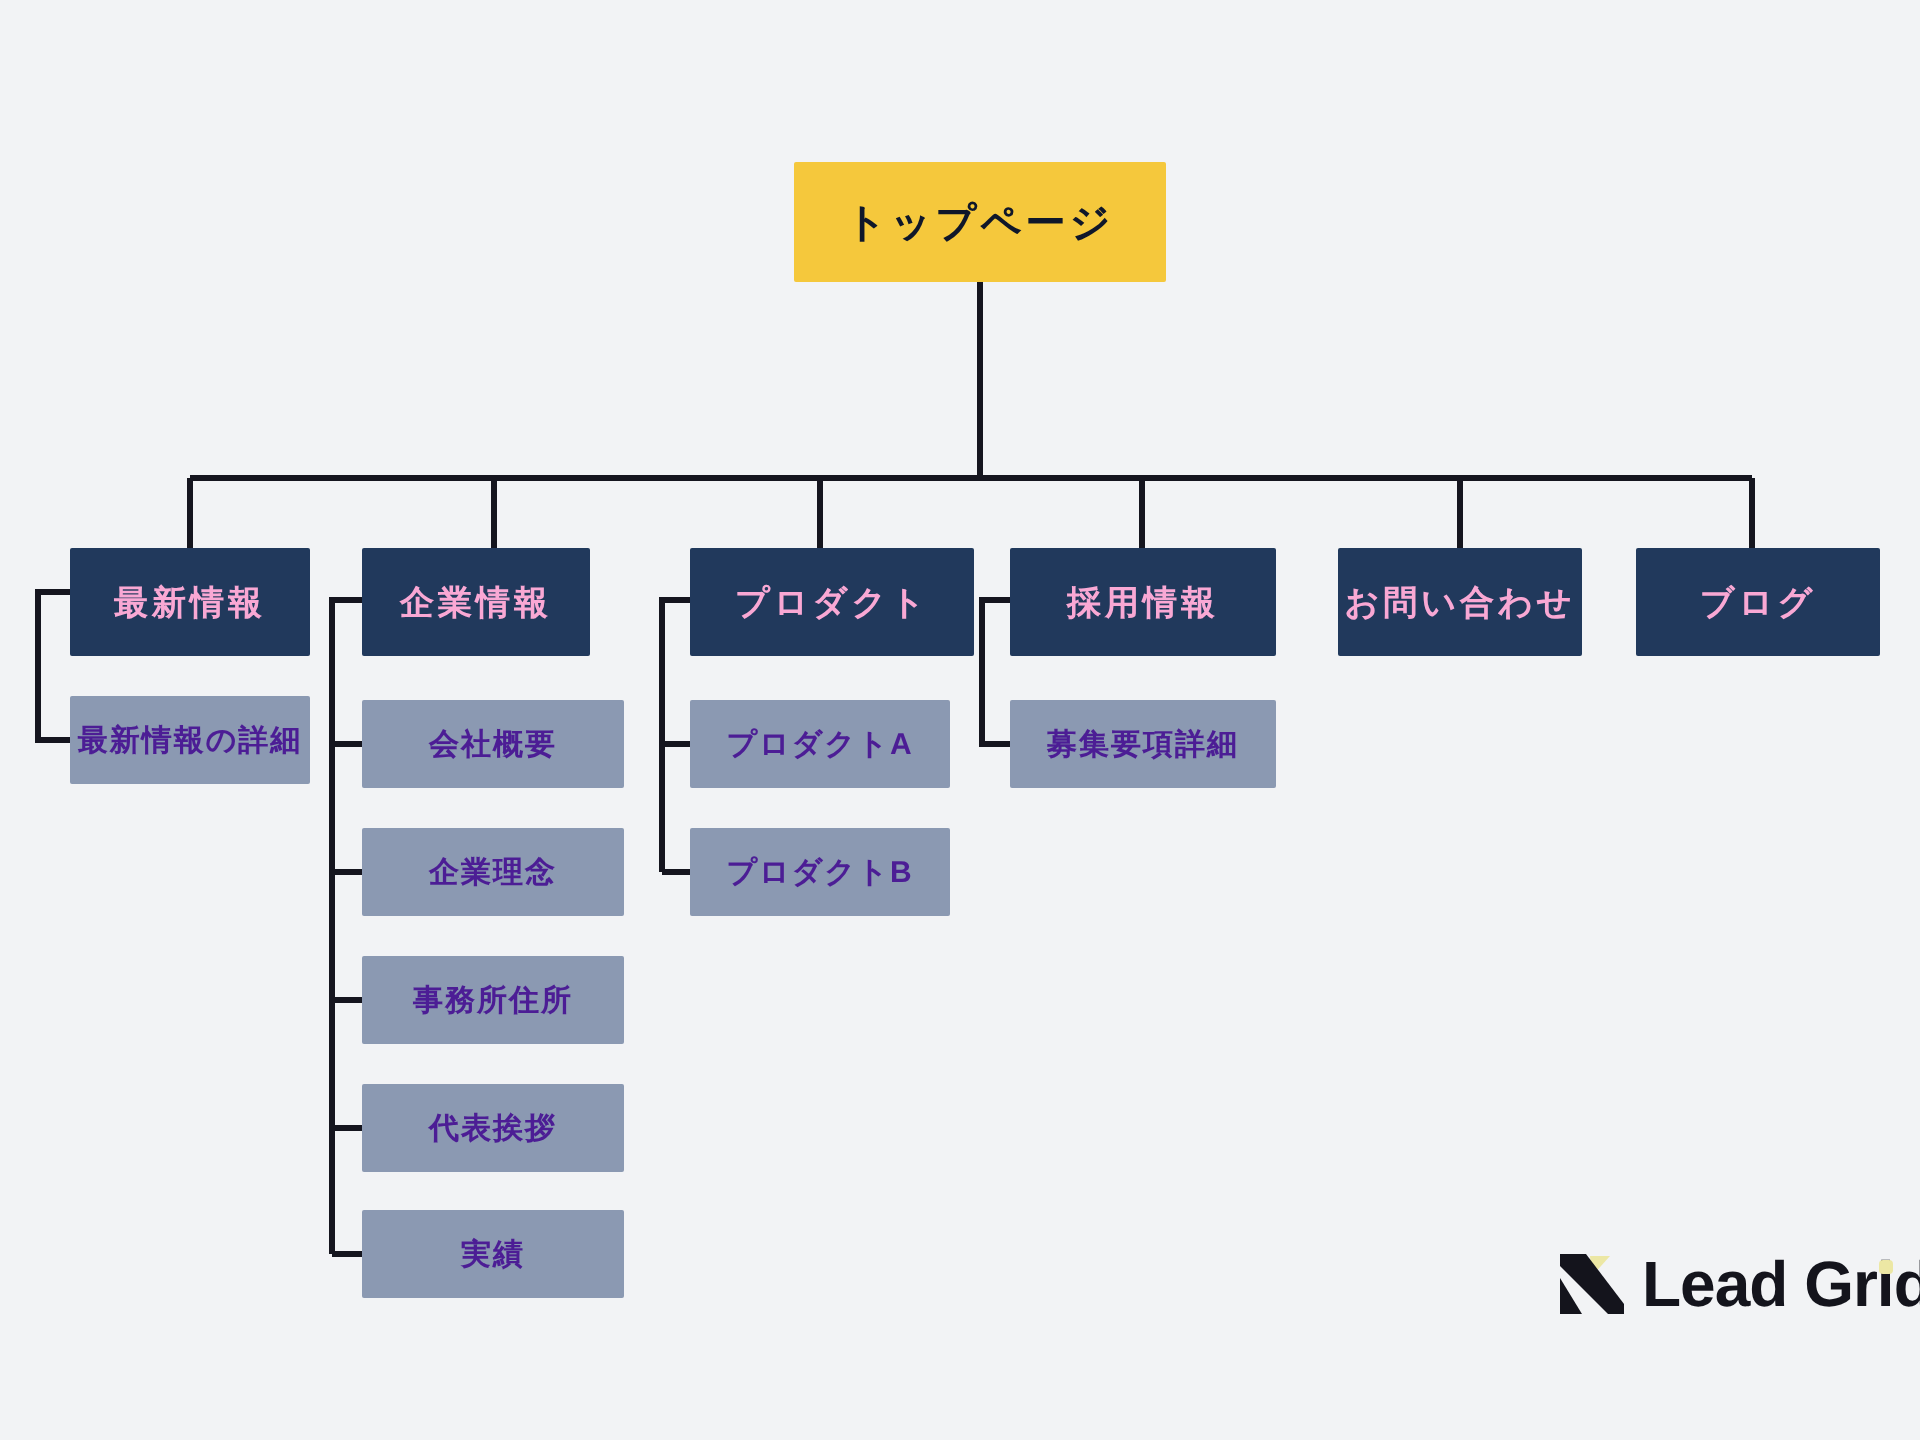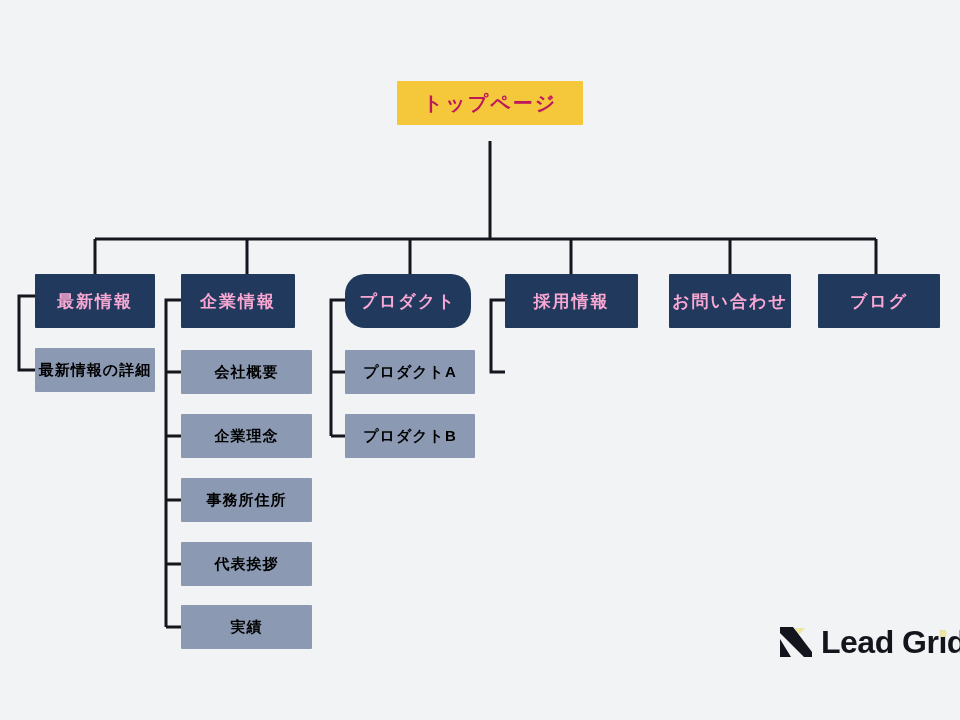--- a/index.html
+++ b/index.html
@@ -21,34 +21,34 @@
   }
   .node {
     position: absolute;
     display: flex; align-items: center; justify-content: center;
     box-sizing: border-box;
     text-align: center;
     border-radius: 1px;
   }
   .root-node {
     background: #f5c83c;
-    color: #be185d;
+    color: #0f172a;
     font-size: 20px; font-weight: bold; letter-spacing: 2px;
-    height: 44px;
+    height: 60px;
     text-align: right;
   }
   .section-node {
     background: #21395c;
     color: #f9a8d4;
     font-size: 17px; font-weight: bold; letter-spacing: 2px;
     height: 54px;
   }
   .child-node {
     background: #8b99b2;
-    color: #000000;
+    color: #4c1d95;
     font-size: 15px; font-weight: bold; letter-spacing: 1px;
     height: 44px;
   }
   #logo {
     position: absolute;
     left: 780px; top: 627px;
     display: flex; align-items: center;
   }
   #logo .logo-mark { width: 32px; height: 30px; }
   #logo .logo-text {
@@ -90,21 +90,21 @@
   <div class="node root-node" style="left:397px; top:81px; width:186px;">
     <span>トップページ</span>
   </div>
 
   <div class="node section-node" style="left:35px; top:274px; width:120px;">
     <span>最新情報</span>
   </div>
   <div class="node section-node" style="left:181px; top:274px; width:114px;">
     <span>企業情報</span>
   </div>
-  <div class="node section-node" style="left:345px; top:274px; width:126px;border-radius:20px;">
+  <div class="node section-node" style="left:345px; top:274px; width:142px;">
     <span>プロダクト</span>
   </div>
   <div class="node section-node" style="left:505px; top:274px; width:133px;">
     <span>採用情報</span>
   </div>
   <div class="node section-node" style="left:669px; top:274px; width:122px;justify-content:center;">
     <span>お問い合わせ</span>
   </div>
   <div class="node section-node" style="left:818px; top:274px; width:122px;">
     <span>ブログ</span>
@@ -130,20 +130,23 @@
     <span>実績</span>
   </div>
 
   <div class="node child-node" style="left:345px; top:414px; width:130px;">
     <span>プロダクトB</span>
   </div>
   <div class="node child-node" style="left:345px; top:350px; width:130px;">
     <span>プロダクトA</span>
   </div>
 
+  <div class="node child-node" style="left:505px; top:350px; width:133px;">
+    <span>募集要項詳細</span>
+  </div>
 
   <div id="logo">
     <svg class="logo-mark" viewBox="0 0 32 30" xmlns="http://www.w3.org/2000/svg">
       <polygon fill="#ece7a4" points="15,1 25,1 16,11"></polygon>
       <polygon fill="#14141c" points="0,0 13,0 32,25 32,30 24,30 0,6"></polygon>
       <polygon fill="#14141c" points="0,12 11,30 0,30"></polygon>
     </svg>
     <span class="logo-text"><span>Lead Gr</span><span class="i-wrap"><span>i</span><span class="i-dot"></span></span><span>d</span></span>
   </div>
 

